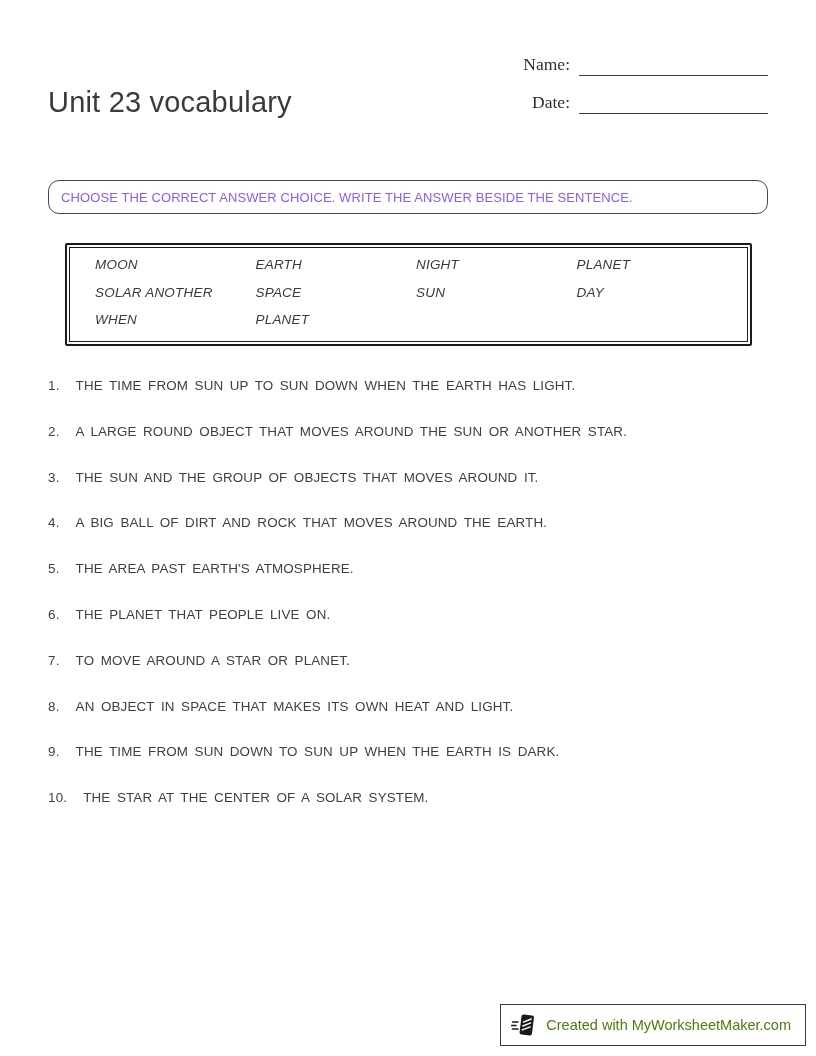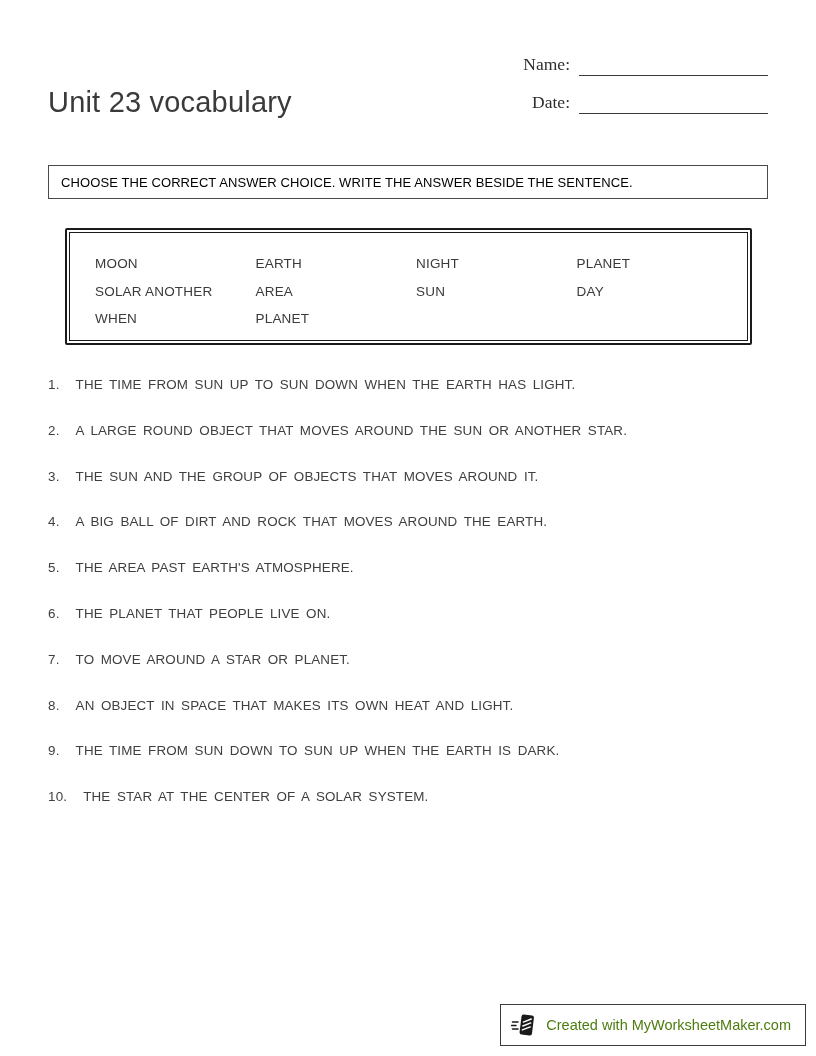--- a/index.html
+++ b/index.html
@@ -20,37 +20,38 @@
     padding-top: 2px;
     margin-top: 36px;
   }
   .fields { padding-top: 0; }
   .field-row { display: flex; align-items: flex-end; justify-content: flex-end; height: 28px; margin-bottom: 10px; font-family: Liberation Serif, serif; }
   .field-label { font-size: 17.5px; color: #2e2e2e; margin-right: 9px; line-height: 20px; padding-bottom: 2px; }
   .field-line { width: 189px; height: 24px; border-bottom: 1.4px solid #3a3a3a; }
 
   
   .instructions {
-    margin-top: 41px;
-    border: 1.3px solid #4a4a4a; border-radius: 0;
+    margin-top: 56px;
+    border: 1.3px solid #4a4a4a; border-radius: 11px;
     padding: 9px 12px 8px 12px;
-    font-size: 13px; color: #000000; letter-spacing: 0.1px;
+    font-size: 13px; color: #8b5cf6; letter-spacing: 0.1px;
   }
 
   
   .wordbank {
     margin: 29px 16px 0 17px;
     border: 2.5px solid #1b1b1b; border-radius: 2px;
     padding: 2px;
   }
   .wordbank-inner {
     border: 1px solid #1b1b1b;
-    padding: 22px 10px 13px 25px;
+    padding: 8px 10px 13px 25px;
     display: grid; grid-template-columns: repeat(4, 1fr);
     row-gap: 10.5px;
+    font-style: italic;
   }
   .wordbank-item { font-size: 13.5px; color: #3a3a3a; line-height: 17px; letter-spacing: 0.2px; }
 
   
   .questions { margin-top: 33px; }
   .question-row {
     display: flex; align-items: flex-start;
     margin-bottom: 31.6px;
     font-size: 13.4px; line-height: 14.2px; color: #3f3f3f;
   }
@@ -91,21 +92,21 @@
     <span>CHOOSE THE CORRECT ANSWER CHOICE. WRITE THE ANSWER BESIDE THE SENTENCE.</span>
   </div>
 
   <div class="wordbank">
     <div class="wordbank-inner">
       <span class="wordbank-item">MOON</span>
       <span class="wordbank-item">EARTH</span>
       <span class="wordbank-item">NIGHT</span>
       <span class="wordbank-item">PLANET</span>
       <span class="wordbank-item">SOLAR ANOTHER</span>
-      <span class="wordbank-item">AREA</span>
+      <span class="wordbank-item">SPACE</span>
       <span class="wordbank-item">SUN</span>
       <span class="wordbank-item">DAY</span>
       <span class="wordbank-item">WHEN</span>
       <span class="wordbank-item">PLANET</span>
     </div>
   </div>
 
   <div class="questions">
     <div class="question-row">
       <span class="q-num">1.</span>

